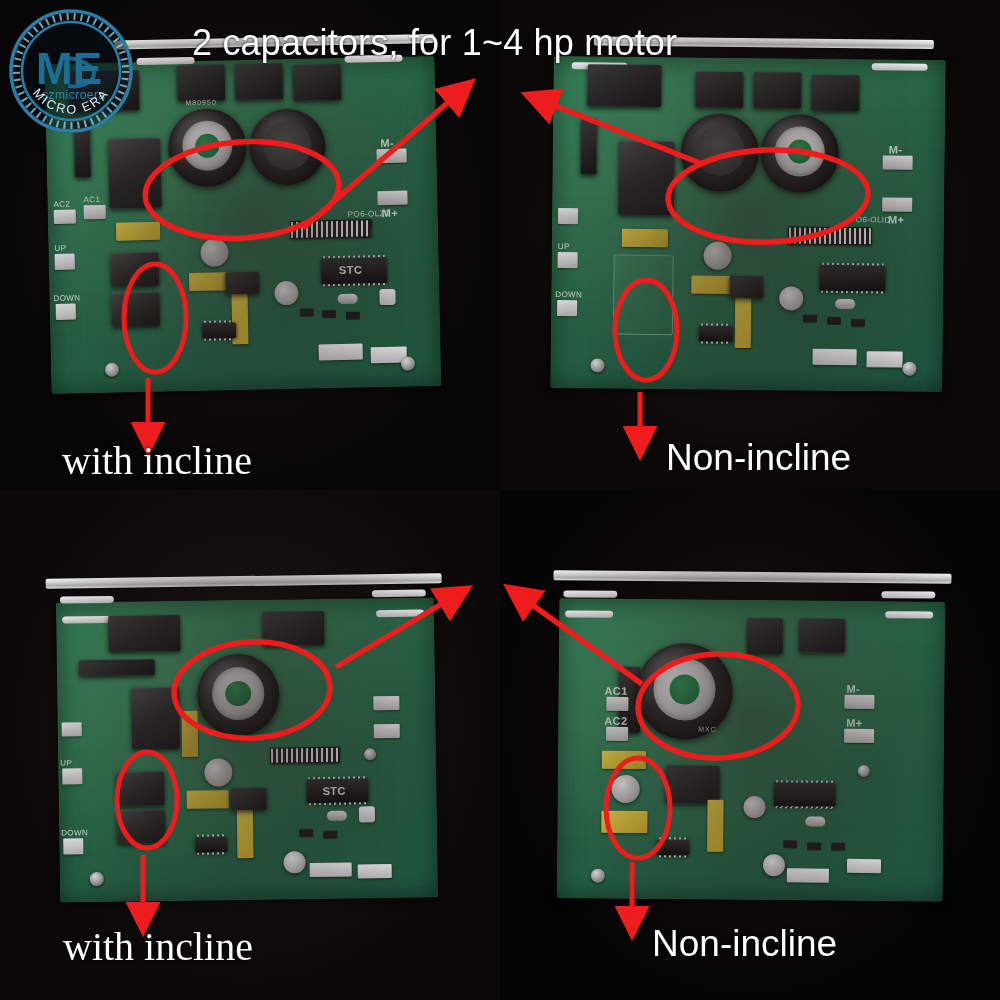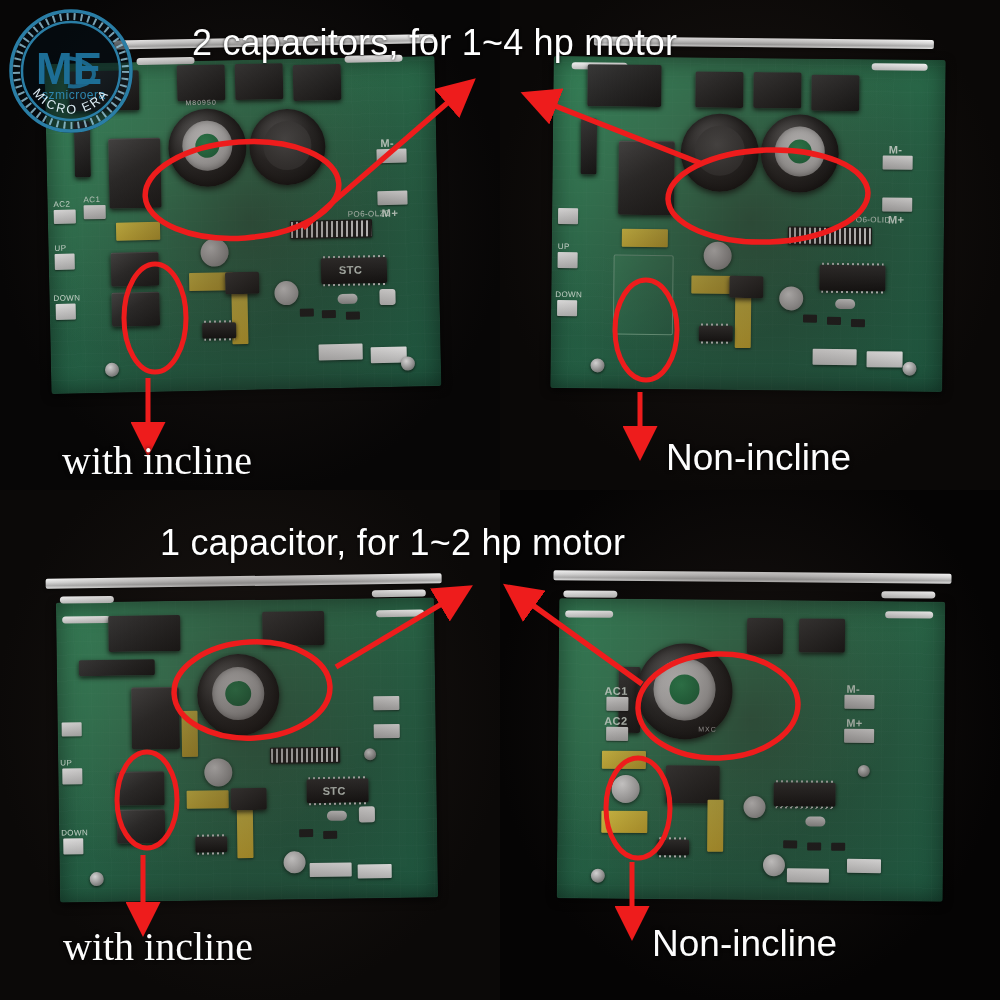--- a/index.html
+++ b/index.html
@@ -353,21 +353,20 @@
     <line x1="336" y1="667" x2="455" y2="596" stroke="#ee1c1c" stroke-width="5.5" marker-end="url(#ah)"></line>
     <line x1="143" y1="855" x2="143" y2="918" stroke="#ee1c1c" stroke-width="5" marker-end="url(#ah)"></line>
 
     <ellipse cx="718" cy="706" rx="80" ry="52" transform="rotate(-2 718 706)" fill="none" stroke="#ee1c1c" stroke-width="5.5"></ellipse>
     <ellipse cx="638" cy="808" rx="32" ry="50" fill="none" stroke="#ee1c1c" stroke-width="5"></ellipse>
     <line x1="642" y1="684" x2="520" y2="596" stroke="#ee1c1c" stroke-width="5.5" marker-end="url(#ah)"></line>
     <line x1="632" y1="862" x2="632" y2="922" stroke="#ee1c1c" stroke-width="5" marker-end="url(#ah)"></line>
   </svg>
 
   <div class="headline" style="left:192px;top:22px;">2 capacitors, for 1~4 hp motor</div>
-  <div class="headline" style="left:160px;top:522px;">1 capacitor, for 1~2 hp motor</div>
 
   <div class="caption serif" style="left:62px;top:437px;">with incline</div>
   <div class="caption" style="left:666px;top:437px;">Non-incline</div>
   <div class="caption serif" style="left:63px;top:923px;">with incline</div>
   <div class="caption" style="left:652px;top:923px;">Non-incline</div>
 
   <svg class="logo" viewBox="0 0 130 130">
     <defs>
       <path id="arcpath" d="M 22,78 A 46,46 0 0 0 108,78"></path>
     </defs>

